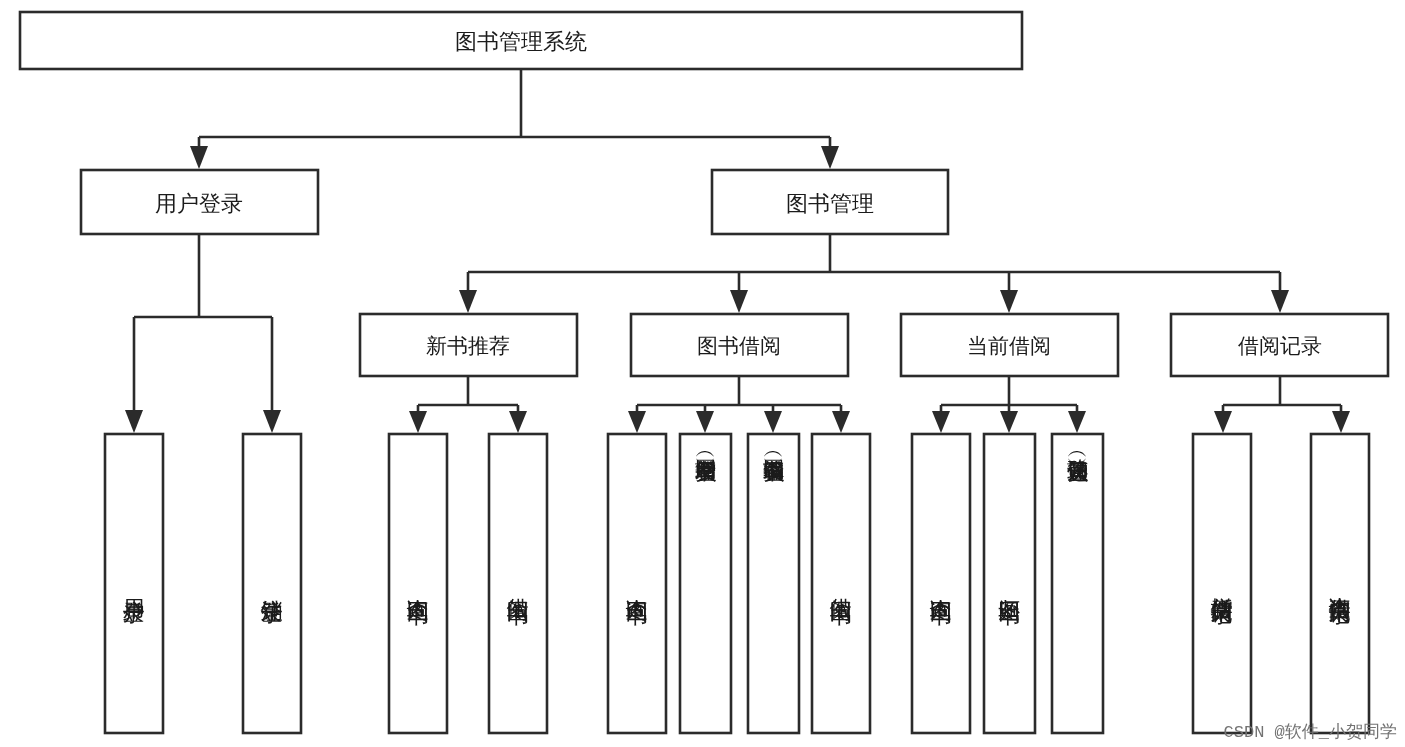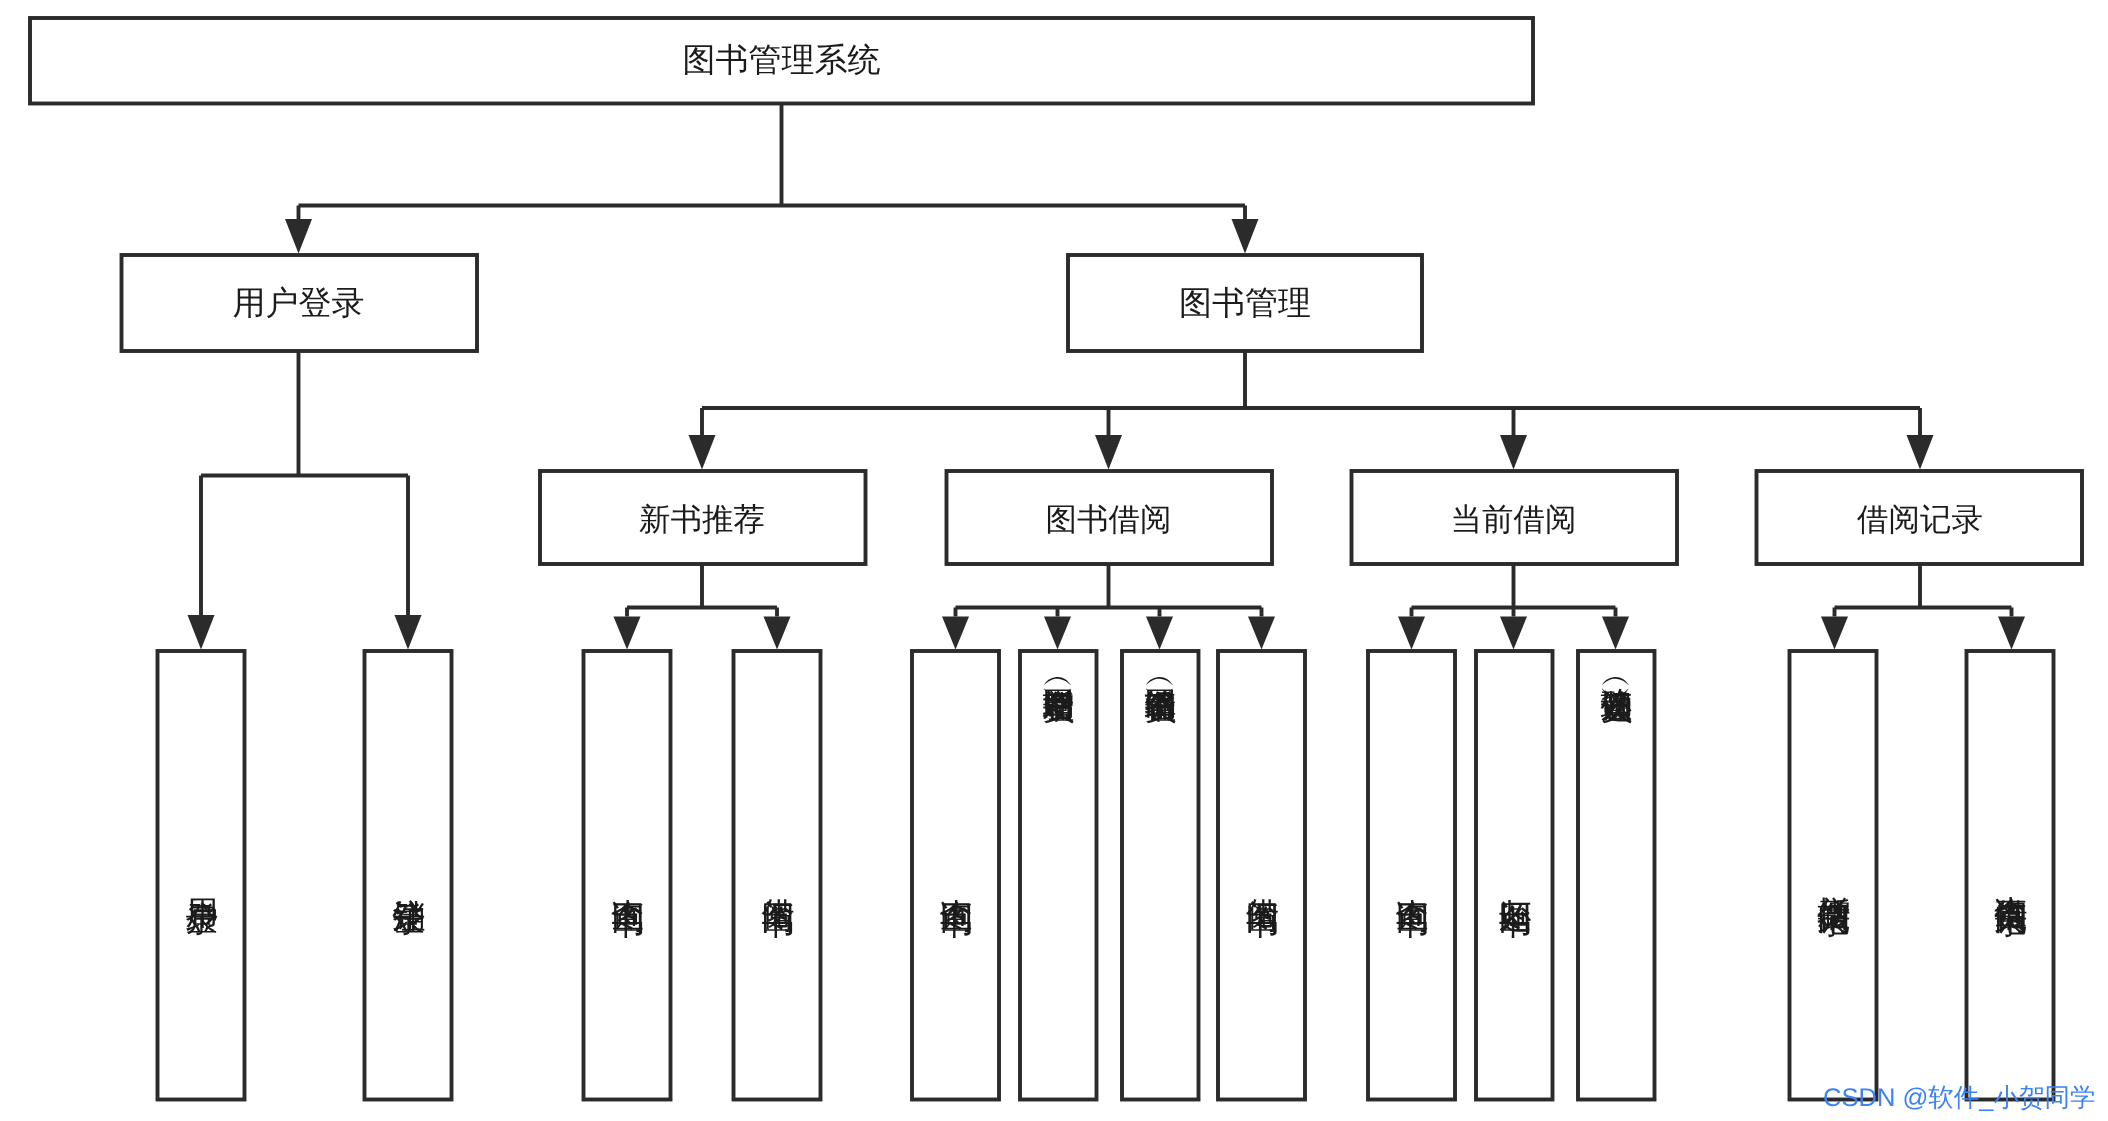--- a/index.html
+++ b/index.html
@@ -62,23 +62,23 @@
     display: flex;
     align-items: center;
     justify-content: center;
     white-space: nowrap;
     user-select: none;
   }
   .watermark {
     position: absolute;
     right: 8px;
     bottom: 4px;
-    font-family: Liberation Sans, sans-serif;
+    font-family: Liberation Mono, monospace;
     font-size: 17px;
-    color: #3b82f6;
+    color: #737373;
     white-space: nowrap;
     user-select: none;
   }
 </style>
 </head>
 <body>
 
 <div id="stage">
 
   <svg class="diagram" viewBox="0 0 1405 747">

